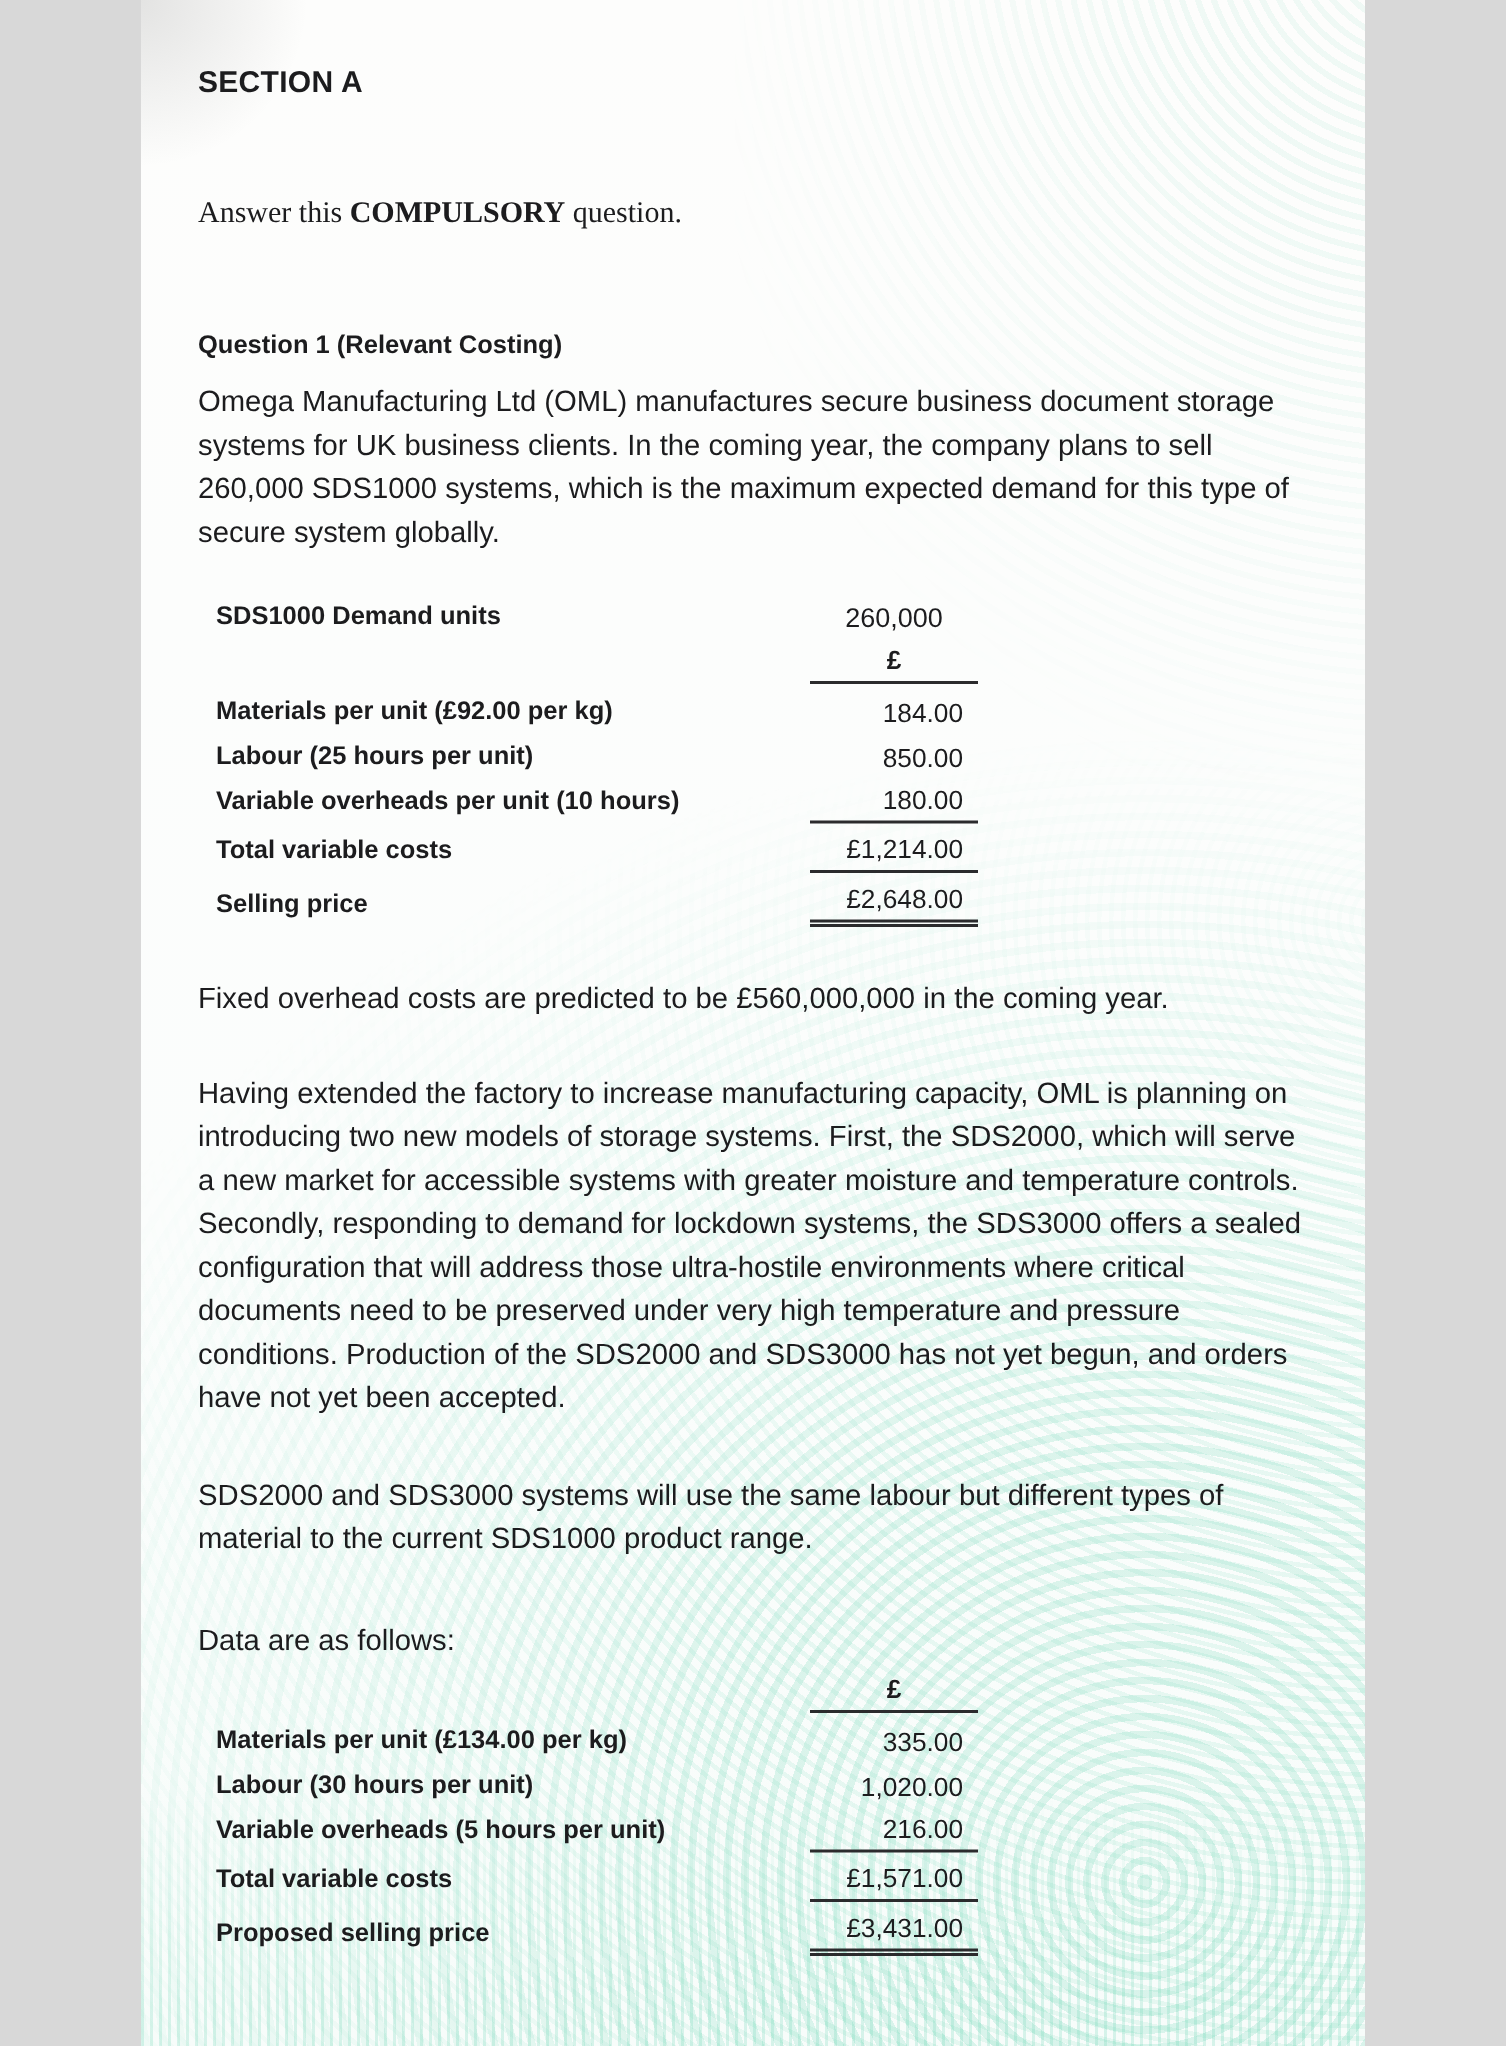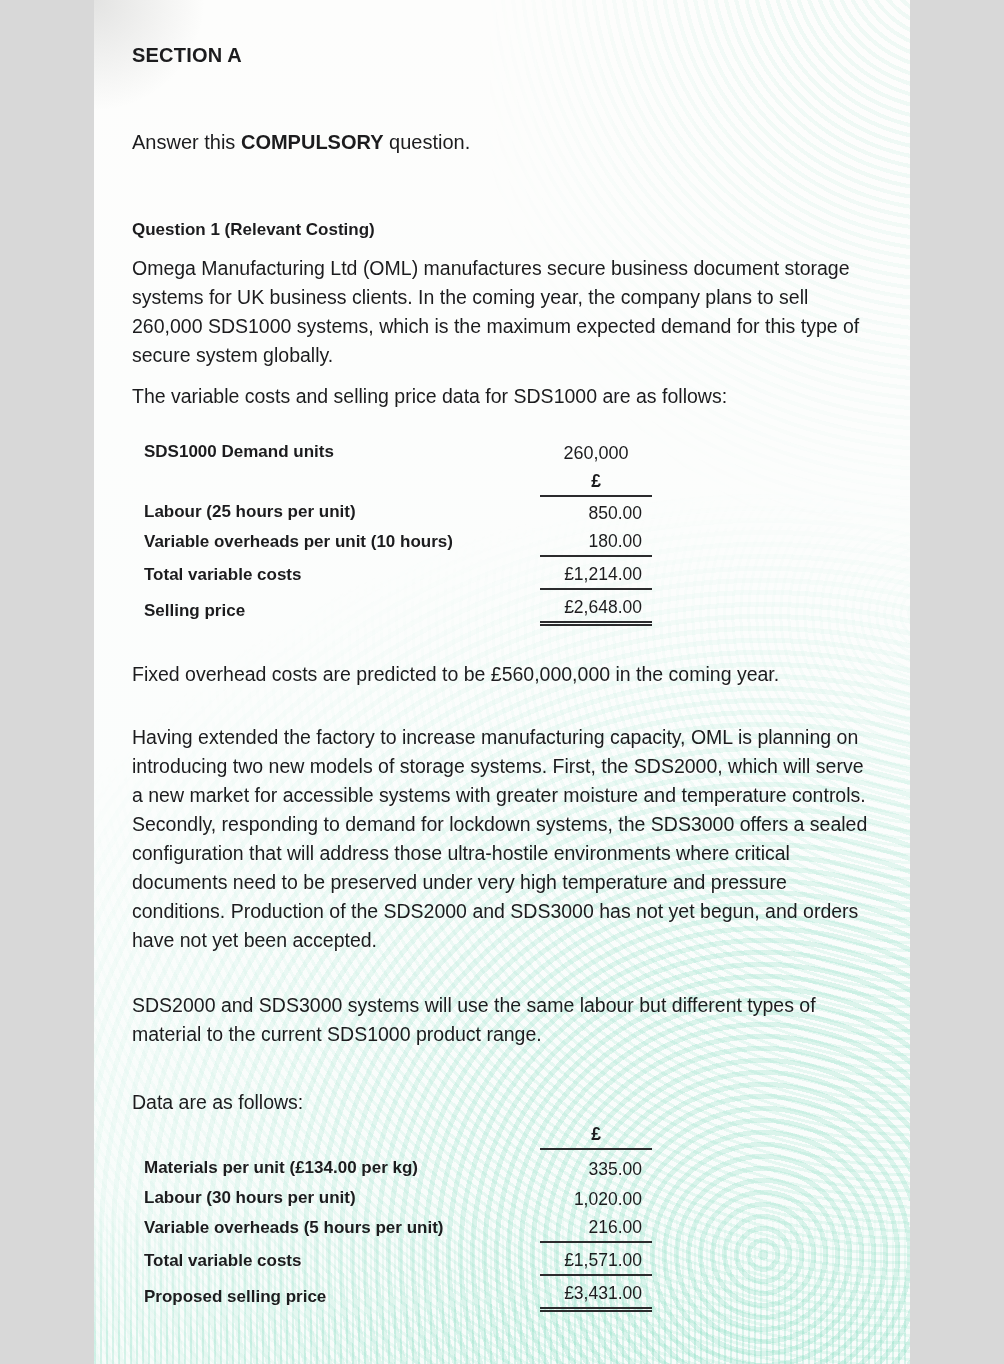--- a/index.html
+++ b/index.html
@@ -33,21 +33,21 @@
   .texture-c {
     position:absolute; top:0; right:0; width:420px; height:520px; pointer-events:none; z-index:0;
     background: repeating-radial-gradient(circle at 110% -10%, rgba(120,215,185,0.10) 0 4px, transparent 4px 10px);
     -webkit-mask-image: radial-gradient(ellipse at 100% 0%, #000 20%, transparent 75%);
     mask-image: radial-gradient(ellipse at 100% 0%, #000 20%, transparent 75%);
   }
 
   .content { position:relative; z-index:2; padding:44px 42px 0 38px; }
 
   .h-section { font-size:20px; font-weight:bold; margin:0; letter-spacing:0.2px; }
-  .answer-line { font-size:20px; margin:64px 0 0 0; }
+  .answer-line { font-size:20px; margin:64px 0 0 0;font-family:Liberation Serif, serif; }
   .answer-line .b { font-weight:bold; }
   .h-question { font-size:17px; font-weight:bold; margin:66px 0 0 0; }
 
   .para { font-size:19.5px; line-height:29px; margin:14px 0 0 0; }
   .para.tight { margin-top:12px; }
   .para.gap-lg { margin-top:34px; }
   .para.gap-xl { margin-top:36px; }
 
   .data-line { font-size:19.5px; line-height:27px; margin:40px 0 0 0; }
 
@@ -83,30 +83,33 @@
   <div class="content">
 
     <h1 class="h-section">SECTION A</h1>
 
     <p class="answer-line"><span>Answer this </span><span class="b">COMPULSORY</span><span> question.</span></p>
 
     <h2 class="h-question">Question 1 (Relevant Costing)</h2>
 
     <p class="para">Omega Manufacturing Ltd (OML) manufactures secure business document storage systems for UK business clients. In the coming year, the company plans to sell 260,000 SDS1000 systems, which is the maximum expected demand for this type of secure system globally.</p>
 
-    <p class="para tight">The variable costs and selling price data for SDS1000 are as follows:</p>
 
     <div class="cost-table">
       <div class="t-row">
         <div class="t-label">SDS1000 Demand units</div>
         <div class="t-value demand">260,000</div>
       </div>
       <div class="t-row">
         <div class="t-label"></div>
         <div class="t-value currency rule-under">£</div>
+      </div>
+      <div class="t-row after-rule">
+        <div class="t-label">Materials per unit (£92.00 per kg)</div>
+        <div class="t-value">184.00</div>
       </div>
       <div class="t-row">
         <div class="t-label">Labour (25 hours per unit)</div>
         <div class="t-value">850.00</div>
       </div>
       <div class="t-row">
         <div class="t-label">Variable overheads per unit (10 hours)</div>
         <div class="t-value rule-under">180.00</div>
       </div>
       <div class="t-row after-rule">

